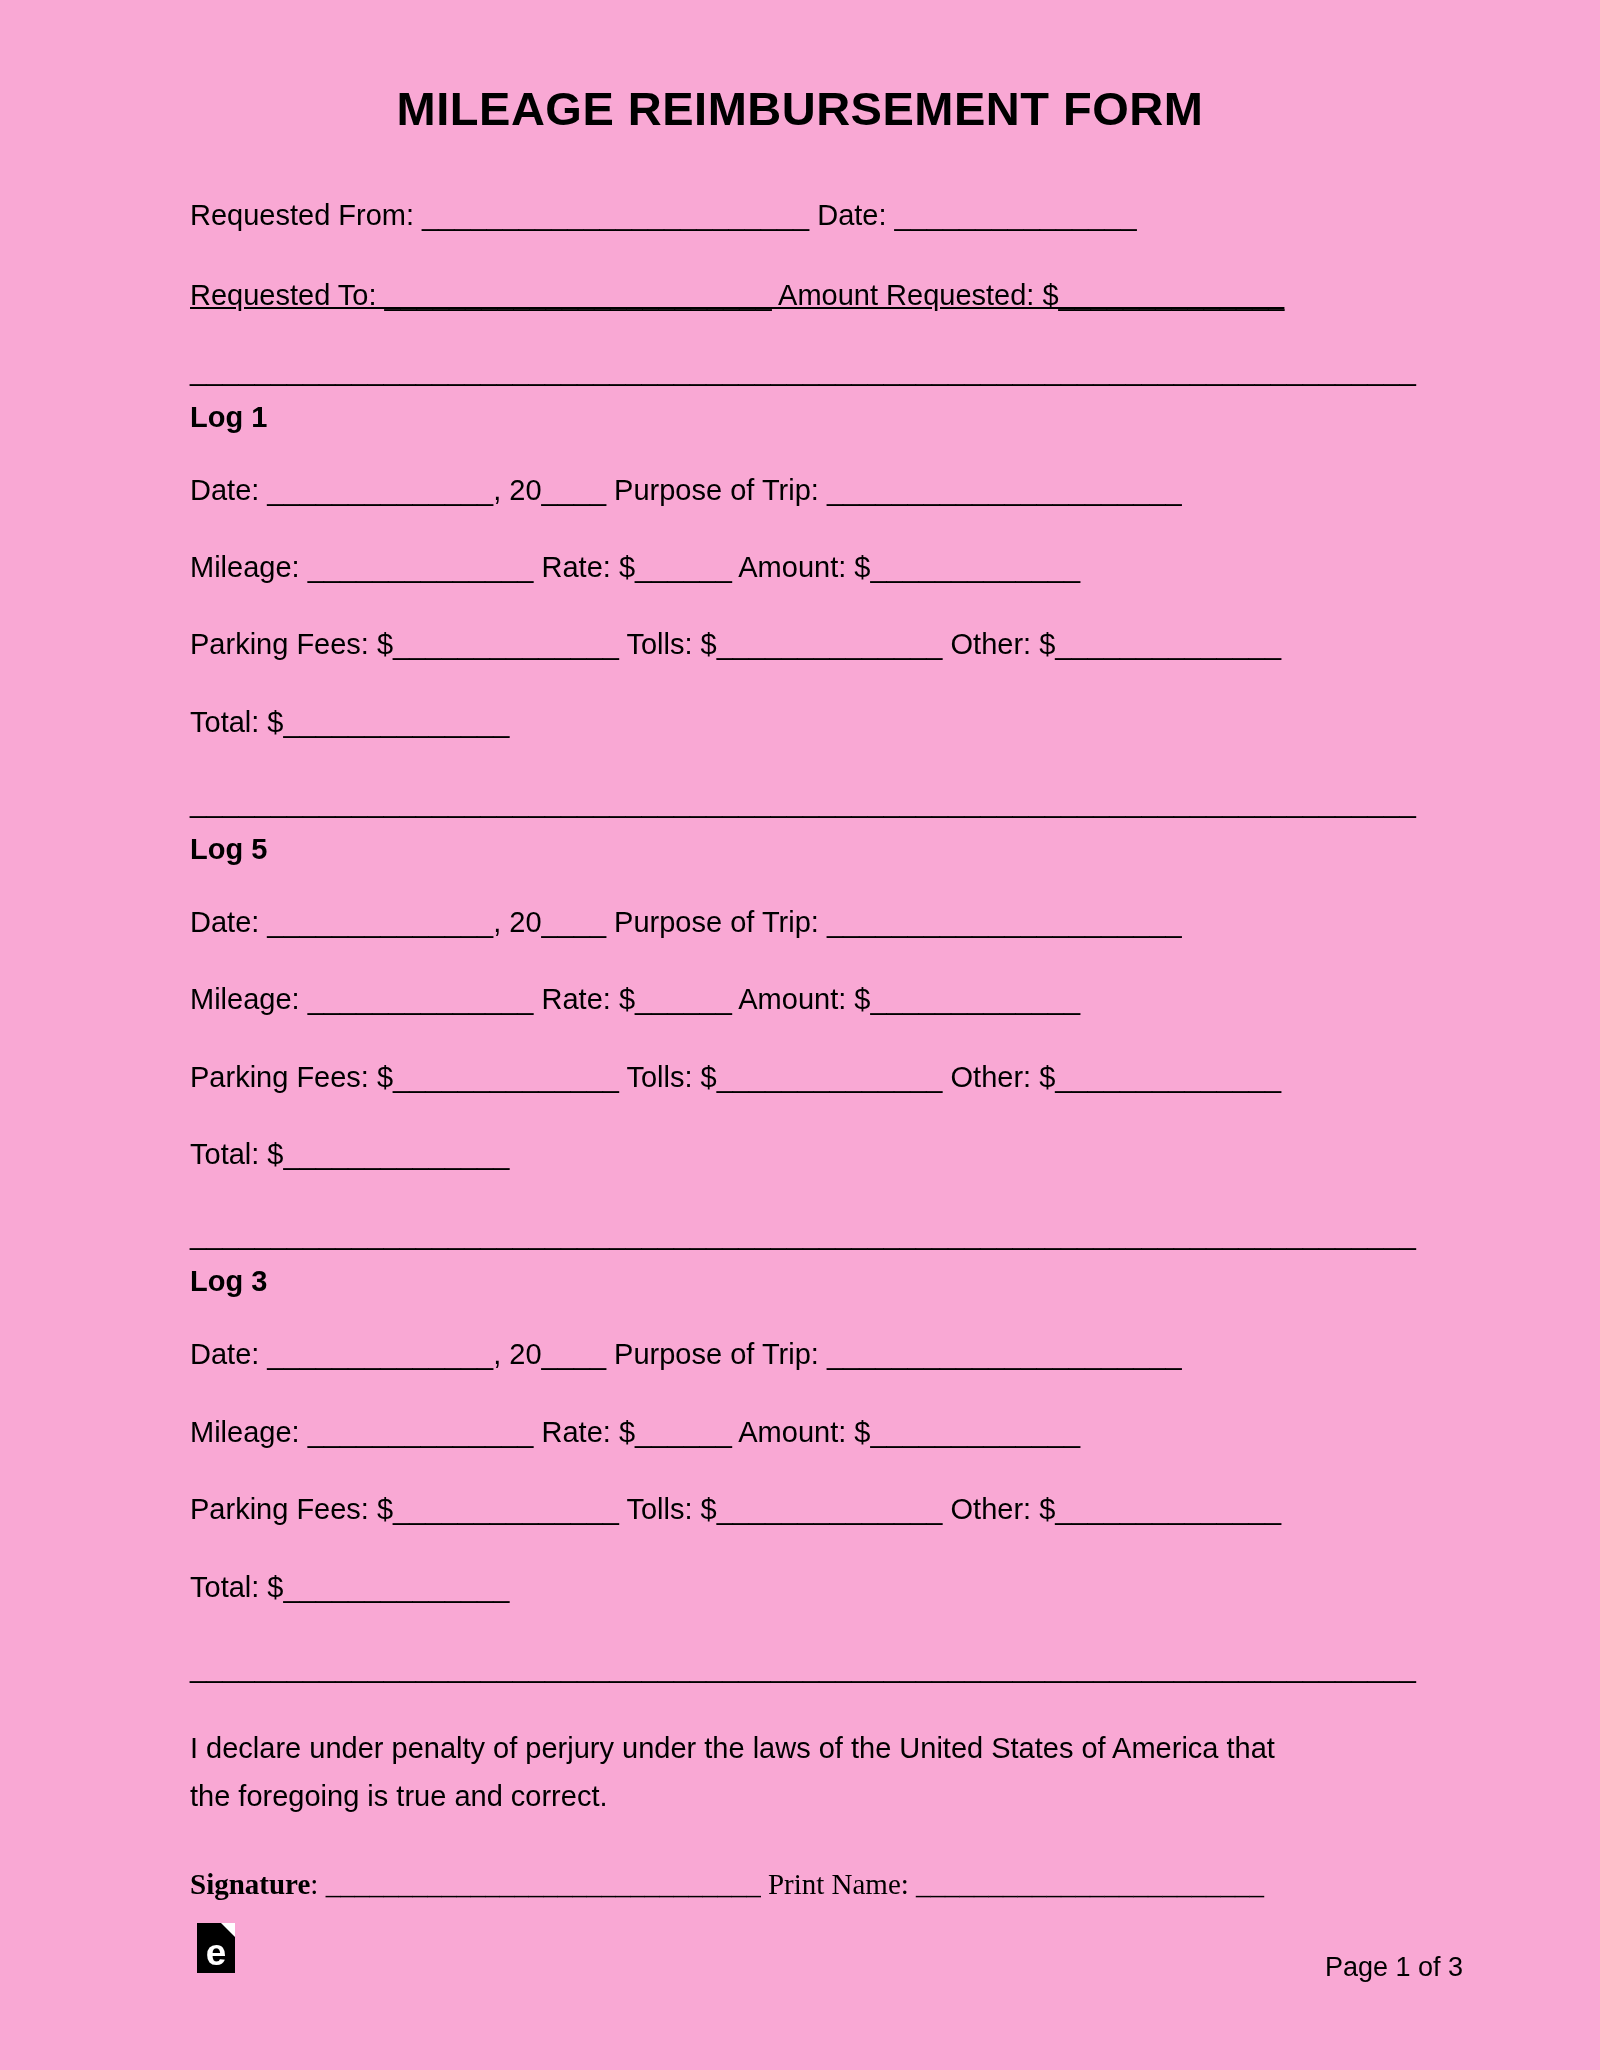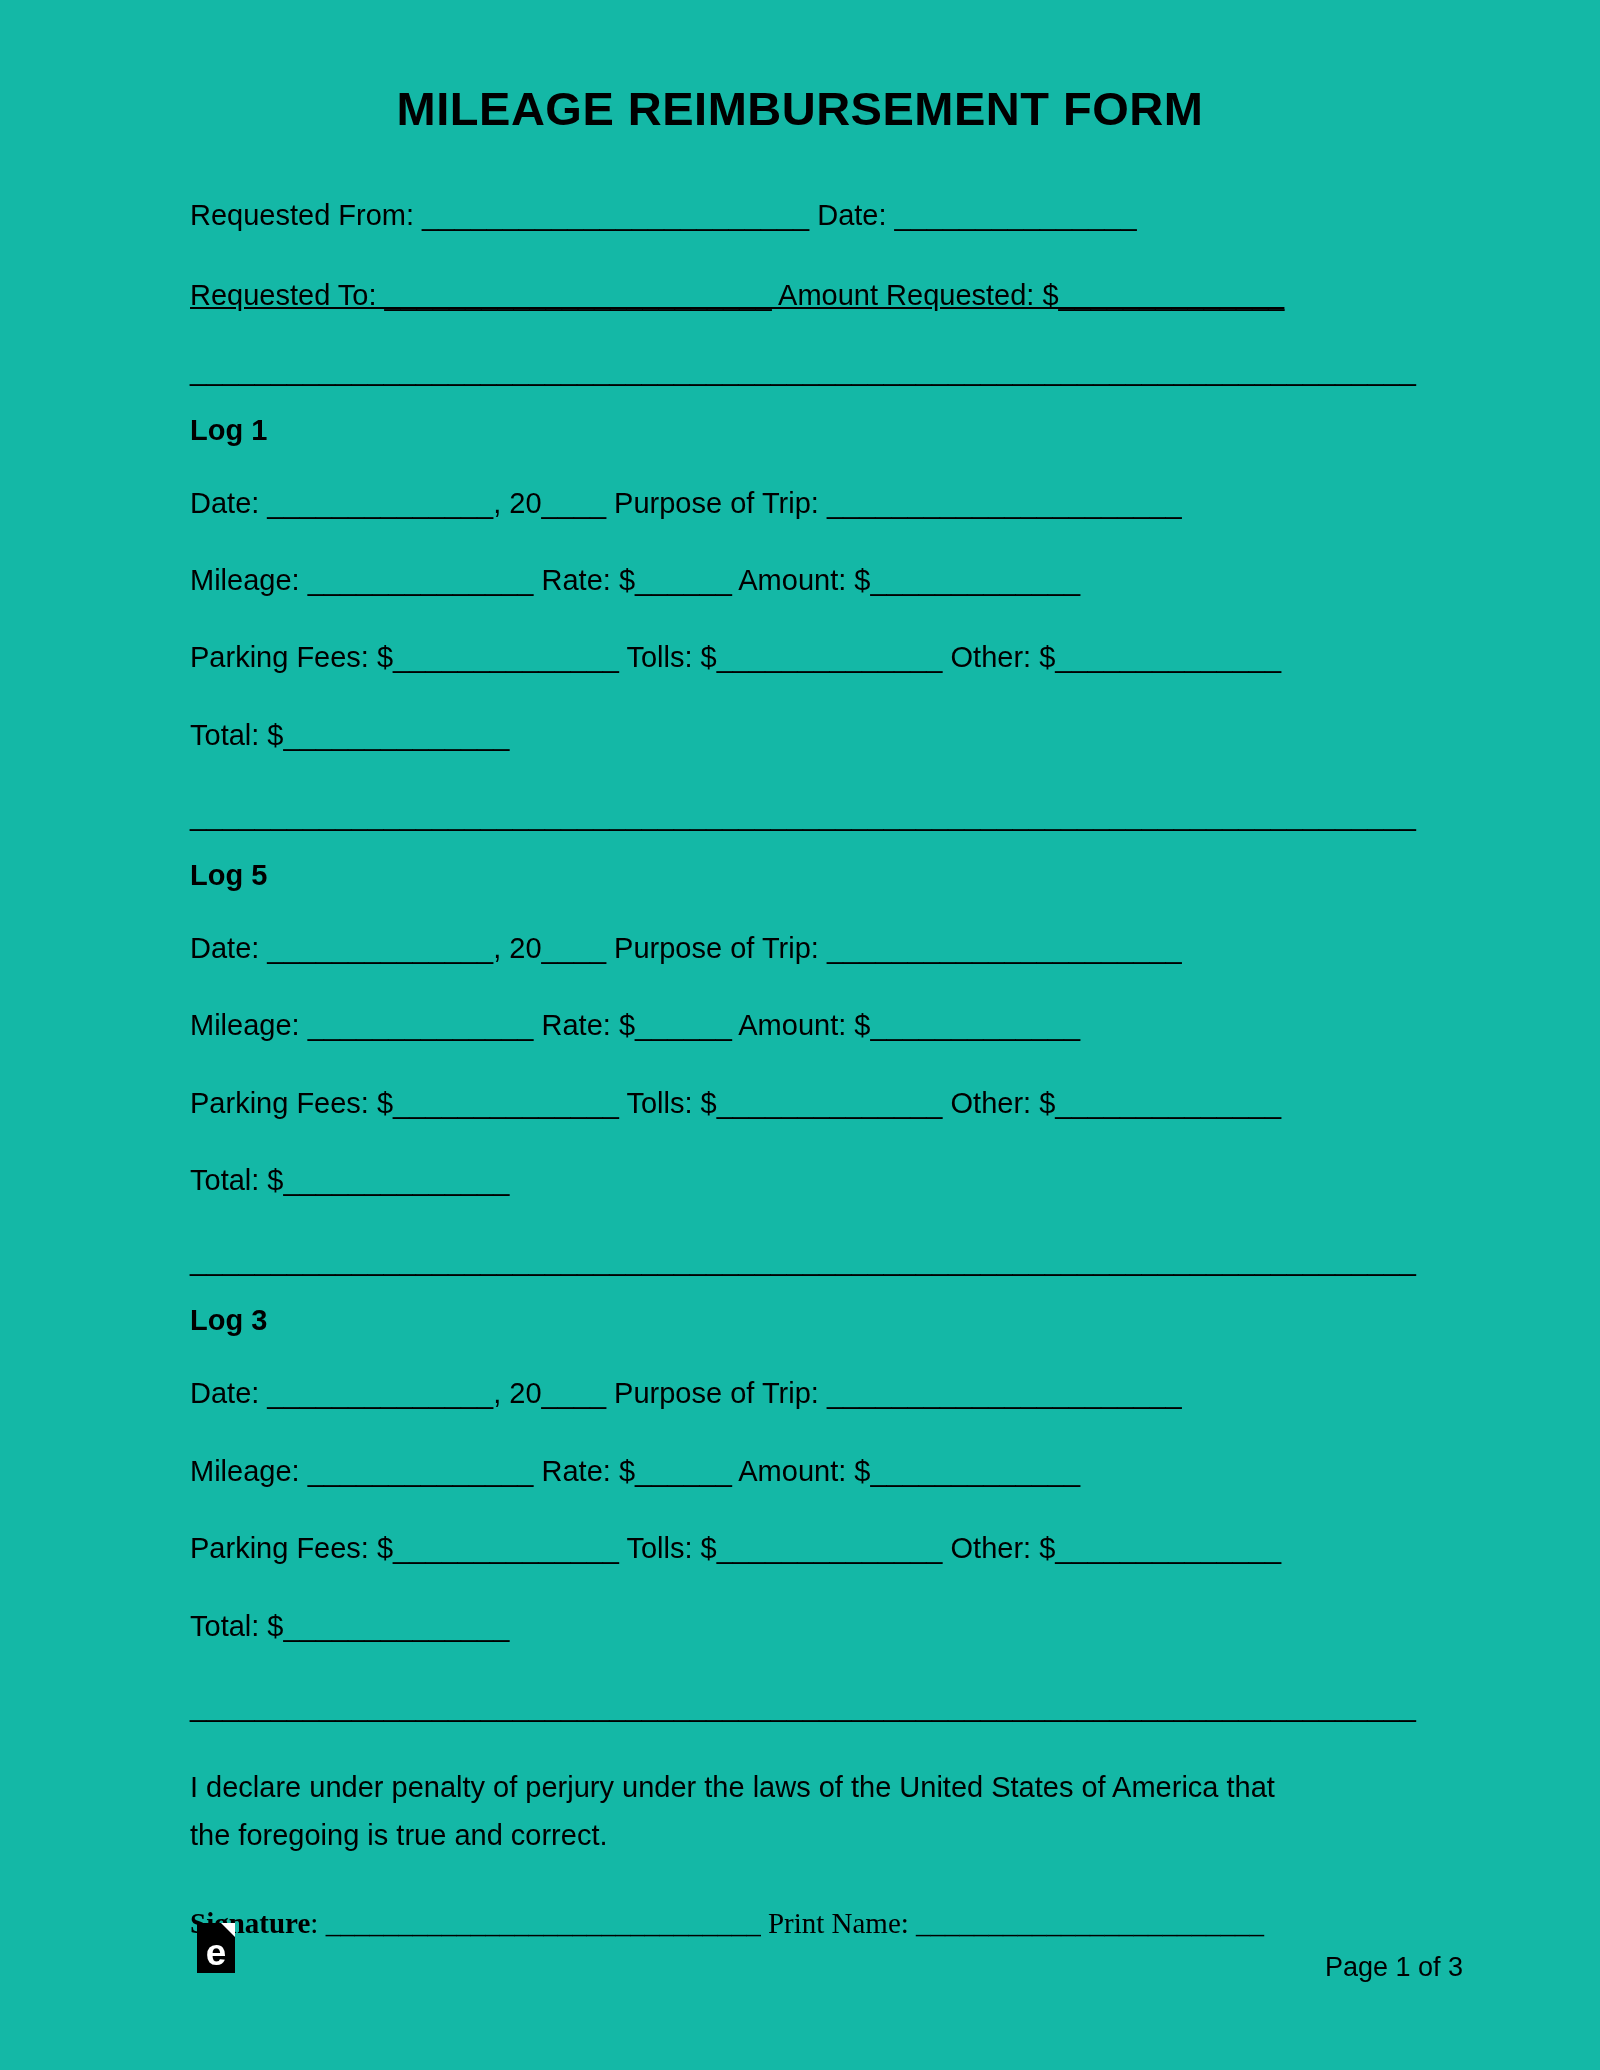--- a/index.html
+++ b/index.html
@@ -1,40 +1,40 @@
 <!DOCTYPE html>
 <html><head>
 <meta charset="utf-8">
 <style>
   html, body { margin: 0; padding: 0; background: #ffffff; }
   .page {
     position: relative;
     width: 1600px;
     height: 2070px;
-    background: #14b8a6;
+    background: #f9a8d4;
     color: #000000;
     font-family: "Liberation Sans", sans-serif;
     font-size: 29px;
     overflow: hidden;
   }
   .content { padding: 0 190px; }
   .form-title {
     margin: 84px 0 0 0;
     font-size: 47px;
     font-weight: bold;
     text-align: center;
     line-height: 50px;
     letter-spacing: 0.5px;
   }
   .row { line-height: 36px; white-space: nowrap; }
   .m-line1 { margin-top: 63px; }
   .m-line2 { margin-top: 44px; text-decoration: underline; }
   .divider { line-height: 36px; white-space: nowrap; margin-top: 44px; }
   .divider.first { margin-top: 39px; }
-  .log-heading { font-weight: bold; line-height: 36px; margin-top: 24px; white-space: nowrap; }
+  .log-heading { font-weight: bold; line-height: 36px; margin-top: 11px; white-space: nowrap; }
   .log-row { margin-top: 40px; }
   .declaration { margin-top: 39px; line-height: 48px; white-space: nowrap; }
   .signature-row { margin-top: 46px; line-height: 36px; white-space: nowrap; font-family: Liberation Serif, serif; }
   .signature-row .bold { font-weight: bold; }
   .footer-logo {
     position: absolute;
     left: 197px;
     top: 1923px;
     width: 38px;
     height: 50px;

